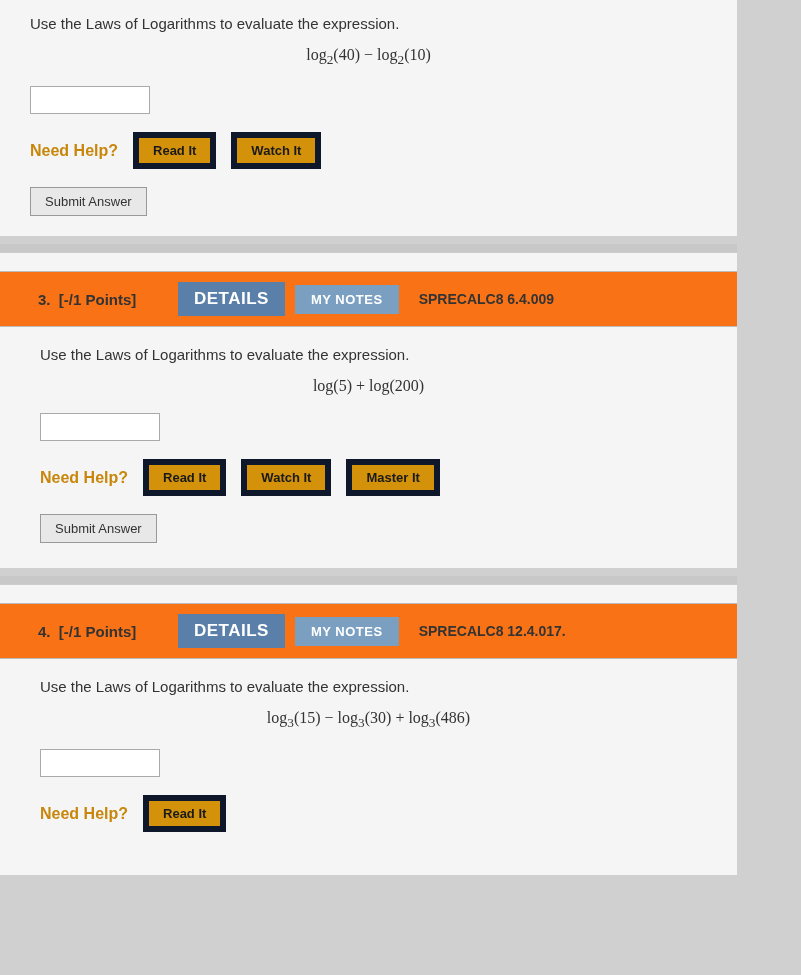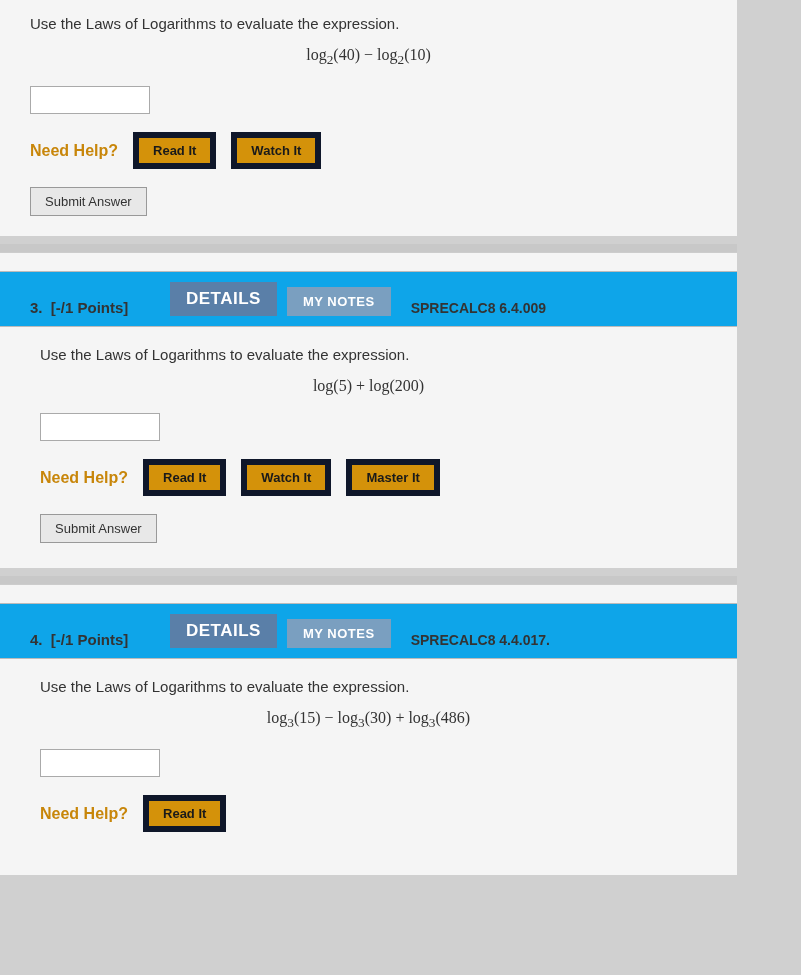--- a/index.html
+++ b/index.html
@@ -18,25 +18,25 @@
 
     .problem-section {
       background-color: #f5f5f5;
       margin: 0 0 8px 0;
       padding: 18px 30px 20px 30px;
       border-top: 1px solid #ccc;
     }
 
     .problem-header {
       display: flex;
-      align-items: flex-end;
+      align-items: center;
       gap: 10px;
-      background-color: #0ea5e9;
+      background-color: #f97316;
       margin: 0 -30px 14px -30px;
-      padding: 10px 30px;
+      padding: 10px 38px;
       border-top: 1px solid #bbb;
       border-bottom: 1px solid #bbb;
     }
 
     .points-label {
       font-size: 15px;
       font-weight: bold;
       color: #333;
       min-width: 130px;
     }
@@ -187,21 +187,21 @@
     </div>
   </div>
 
   <div class="divider-gray"></div>
 
   <div class="problem-section">
     <div class="problem-header">
       <span class="points-label">4.&nbsp; [-/1 Points]</span>
       <button class="details-btn">DETAILS</button>
       <button class="my-notes-btn">MY NOTES</button>
-      <span class="sprecalc-label">SPRECALC8 4.4.017.</span>
+      <span class="sprecalc-label">SPRECALC8 12.4.017.</span>
     </div>
     <div class="problem-content">
       <p class="problem-instruction">Use the Laws of Logarithms to evaluate the expression.</p>
       <div class="math-expression">
         log<sub>3</sub>(15) − log<sub>3</sub>(30) + log<sub>3</sub>(486)
       </div>
       <input type="text" class="answer-input" style="">
       <div class="need-help-row">
         <span class="need-help-label">Need Help?</span>
         <button class="help-btn">Read It</button>

